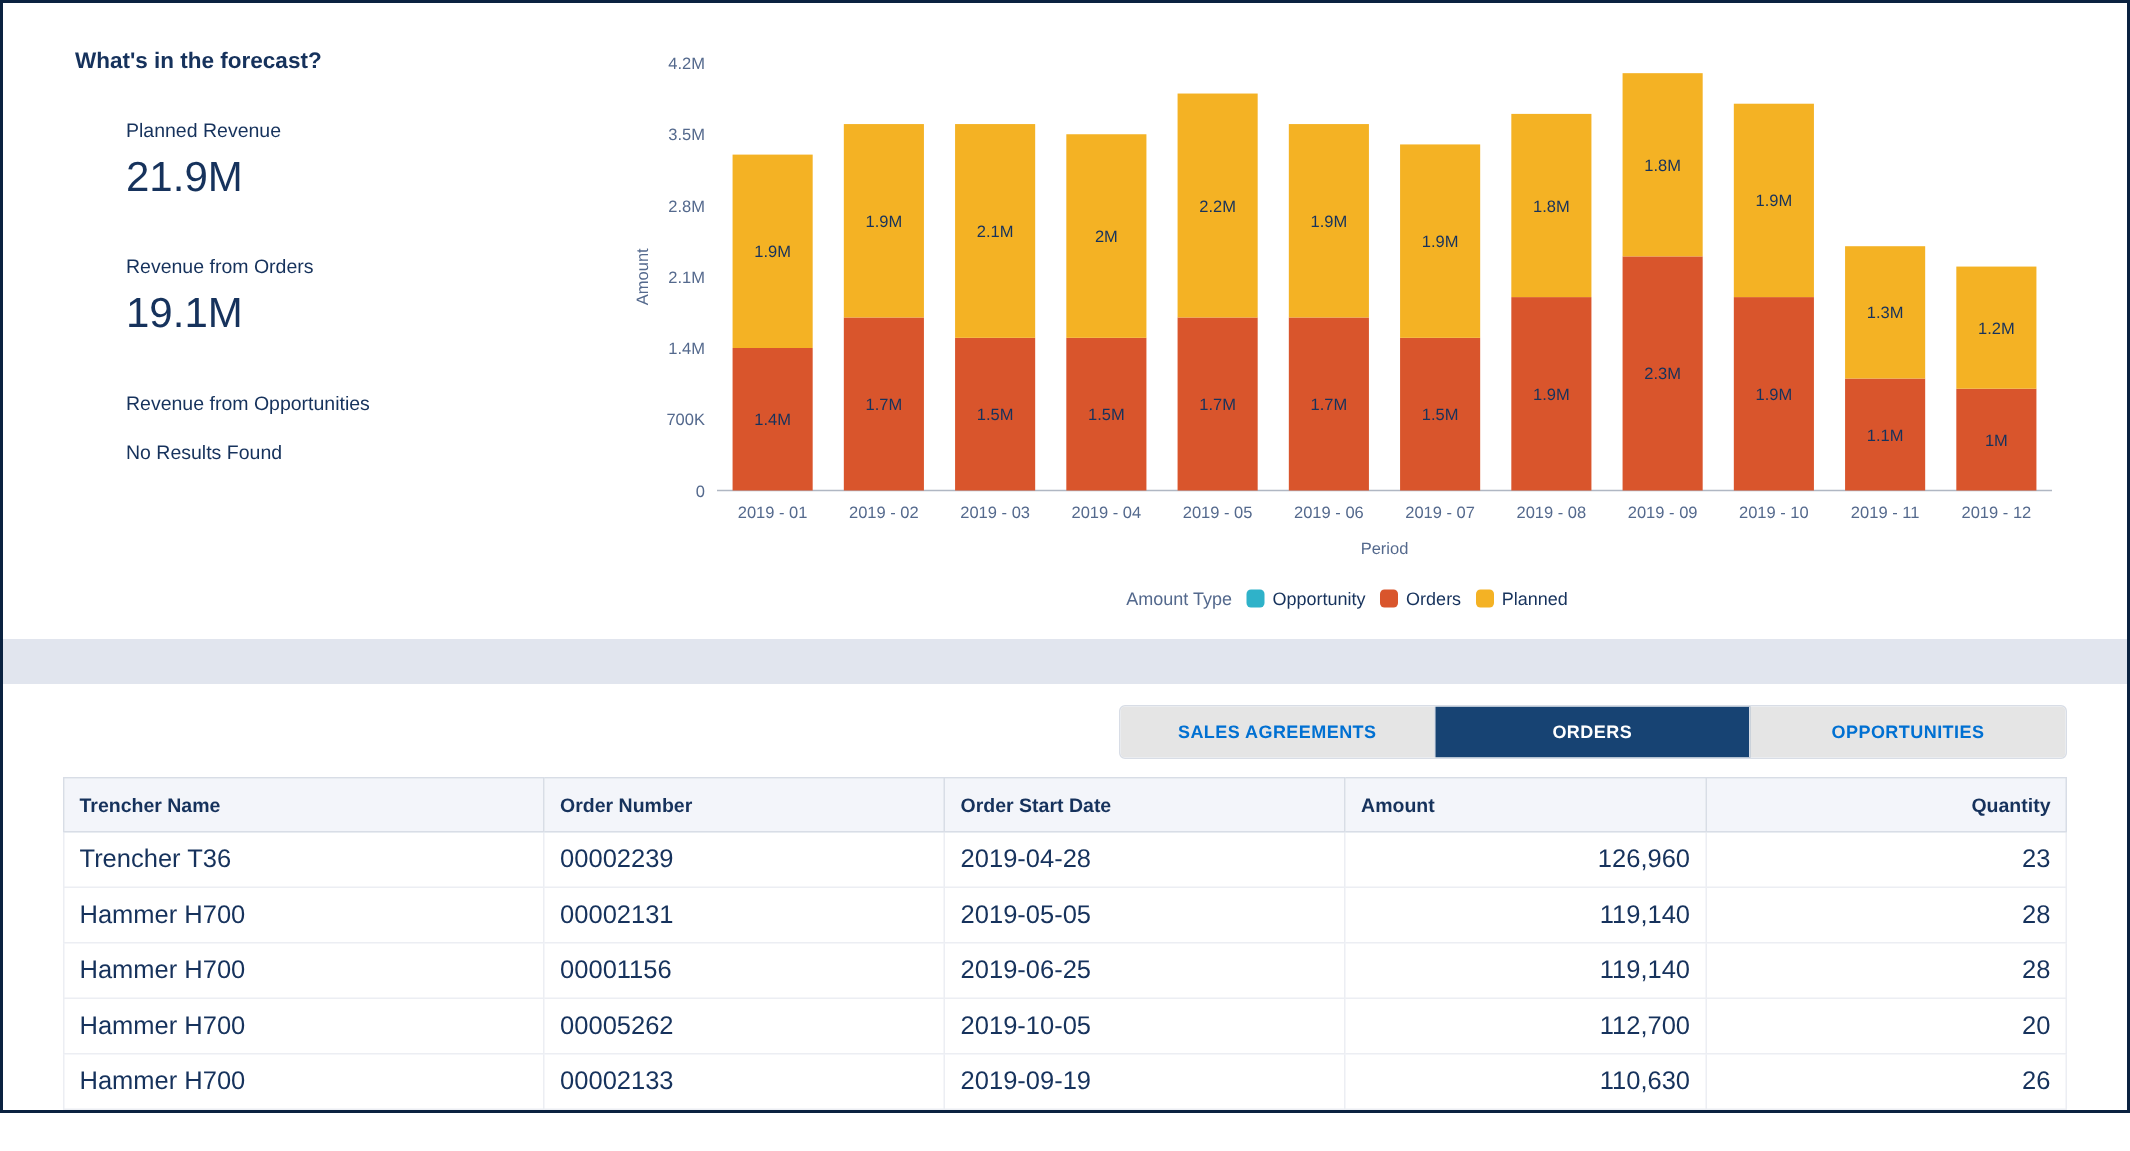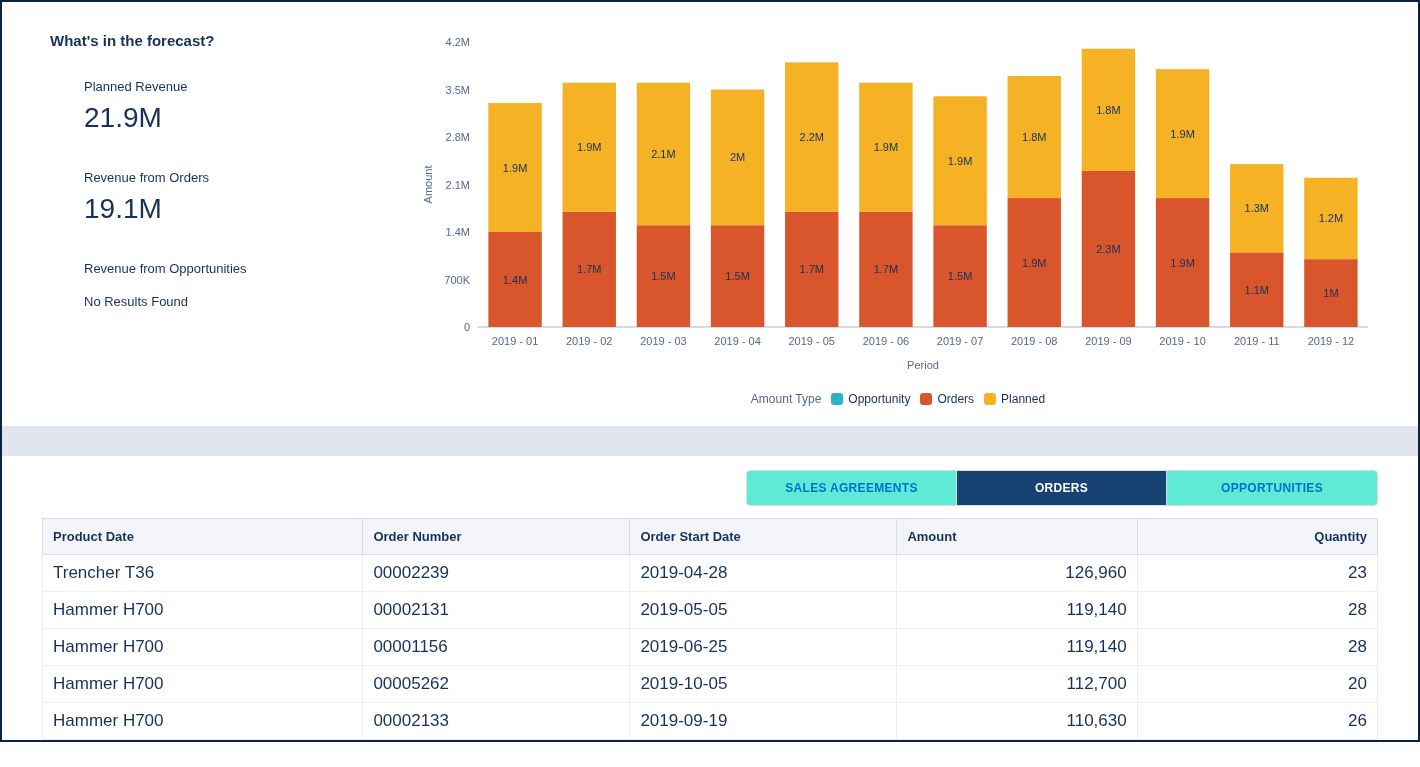--- a/index.html
+++ b/index.html
@@ -77,21 +77,21 @@
     overflow: hidden;
   }
   .tab {
     width: 210px;
     text-align: center;
     padding: 10px 0;
     font-size: 12px;
     font-weight: 700;
     letter-spacing: 0.3px;
     color: #0070d2;
-    background: #5eead4;
+    background: #e5e5e5;
     cursor: pointer;
     border-right: 1px solid #d8dde6;
   }
   .tab:last-child { border-right: none; }
   .tab.active { background: #174373; color: #fff; }
   table {
     width: 100%;
     border-collapse: collapse;
     margin-top: 6px;
   }
@@ -235,21 +235,21 @@
     <div class="tabs">
       <div class="tab">SALES AGREEMENTS</div>
       <div class="tab active">ORDERS</div>
       <div class="tab">OPPORTUNITIES</div>
     </div>
   </div>
 
   <table>
     <thead>
       <tr>
-        <th style="width:24%">Product Date</th>
+        <th style="width:24%">Trencher Name</th>
         <th style="width:20%">Order Number</th>
         <th style="width:20%">Order Start Date</th>
         <th class="num" style="width:18%;text-align:left">Amount</th>
         <th class="num" style="width:18%;text-align:right">Quantity</th>
       </tr>
     </thead>
     <tbody id="table-body">
         <tr>
           <td>Trencher T36</td>
           <td>00002239</td>

